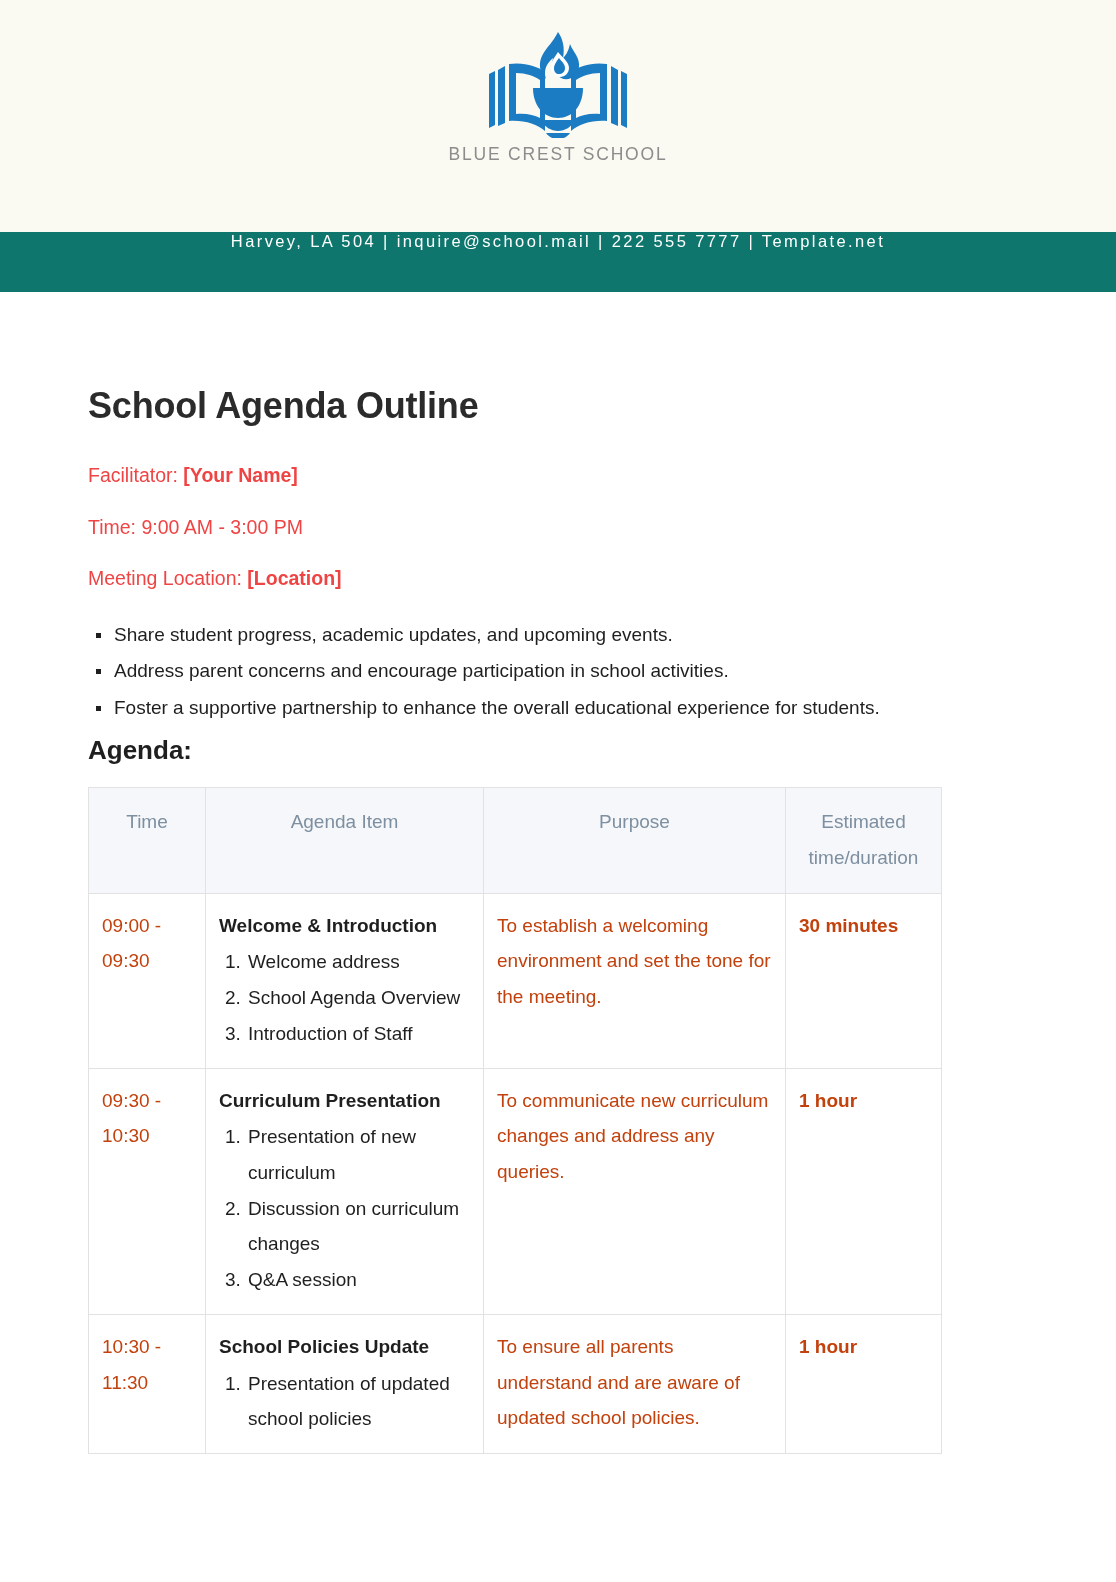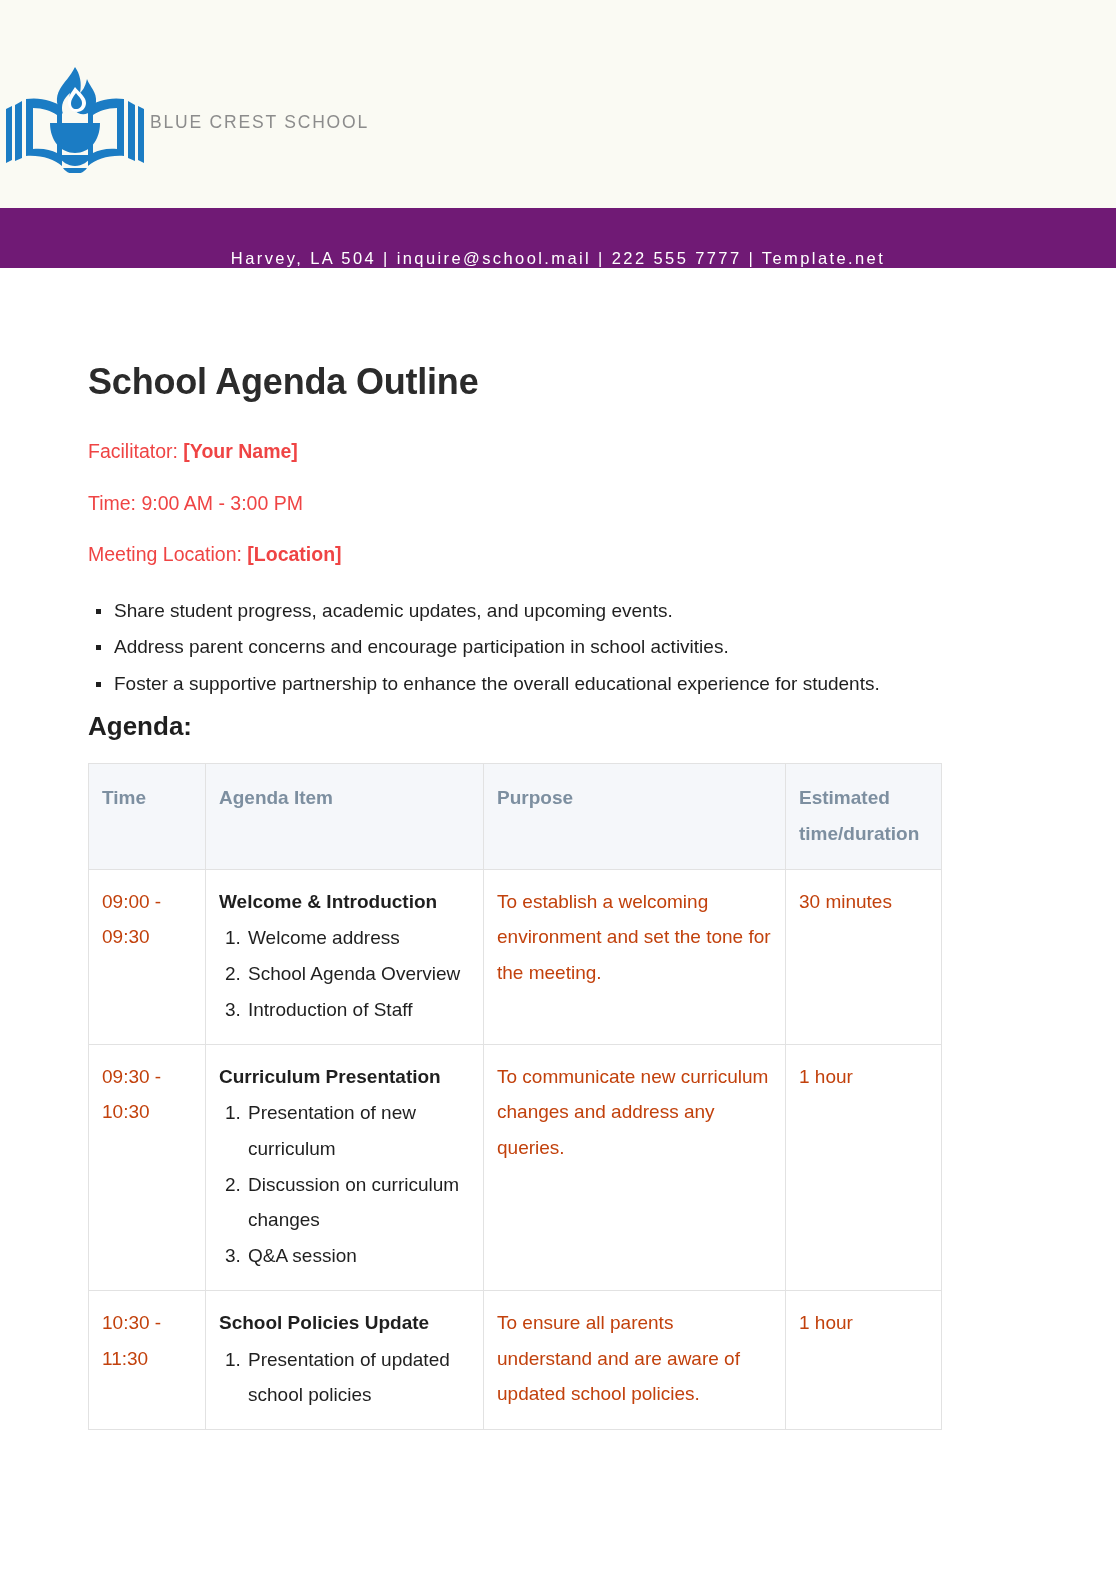--- a/index.html
+++ b/index.html
@@ -17,46 +17,46 @@
     position: relative;
     width: 1116px;
     min-height: 1582px;
     background: #ffffff;
     overflow: hidden;
   }
 
   
   .letterhead {
     background: #fafaf3;
-    height: 208px;
+    height: 232px;
     display: flex;
-    flex-direction: row;
+    flex-direction: column;
     align-items: center;
     justify-content: flex-start;
     padding-top: 30px;
   }
   .logo-mark {
     width: 150px;
     height: 108px;
     display: block;
   }
   .brand-name {
     margin-top: 6px;
     font-size: 17.5px;
     letter-spacing: 1.8px;
     color: #8c8c8c;
     font-weight: 400;
   }
 
   
   .contact-bar {
-    background: #701a75;
+    background: #0f766e;
     height: 60px;
     display: flex;
-    align-items: flex-end;
+    align-items: flex-start;
     justify-content: center;
     width: 100%;
   }
   .contact-text {
     color: #ffffff;
     font-size: 16.5px;
     letter-spacing: 2.4px;
     font-weight: 400;
     white-space: nowrap;
   }
@@ -125,37 +125,37 @@
   }
   table.agenda th, table.agenda td {
     border: 1px solid #e2e2e2;
     vertical-align: top;
     padding: 14px 13px 16px 13px;
   }
   table.agenda thead th {
     background: #f5f7fa;
     color: #7d8fa0;
     font-size: 19px;
-    font-weight: 700;
-    text-align: left;
+    font-weight: 400;
+    text-align: center;
     line-height: 1.85;
     padding-top: 16px;
     padding-bottom: 18px;
   }
   col.c-time { width: 117px; }
   col.c-item { width: 278px; }
   col.c-purpose { width: 302px; }
   col.c-dur { width: 156px; }
 
   td.cell-time, td.cell-dur, td.cell-purpose {
     font-size: 19px;
     line-height: 1.88;
     color: #c2410c;
   }
-  td.cell-dur { font-weight: 400; }
+  td.cell-dur { font-weight: 700; }
   .item-title {
     font-size: 19px;
     font-weight: 700;
     line-height: 1.88;
     display: block;
     margin-bottom: 1px;
   }
   ol.subitems {
     margin: 0;
     padding-left: 27px;

